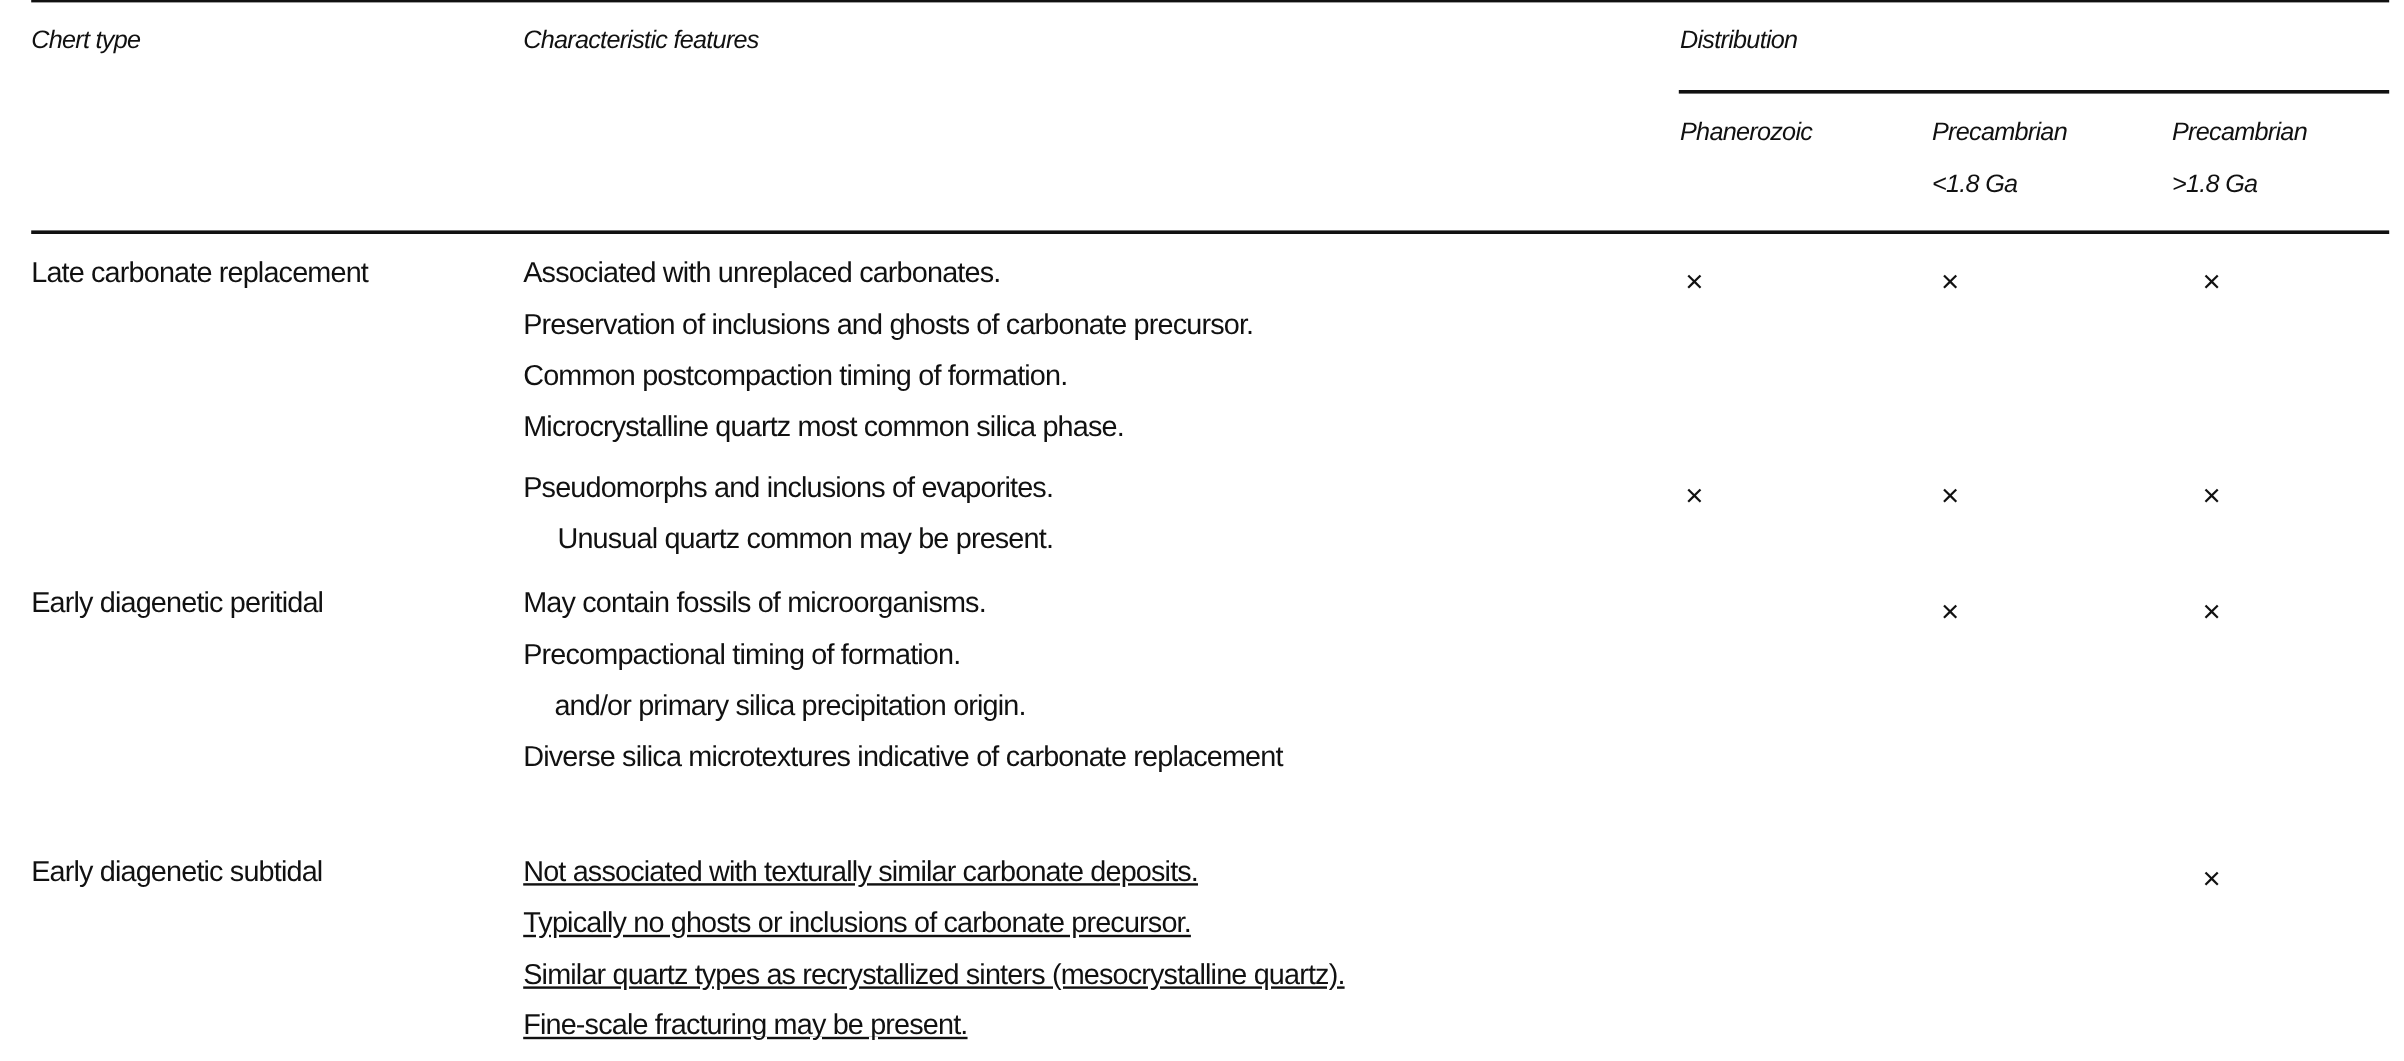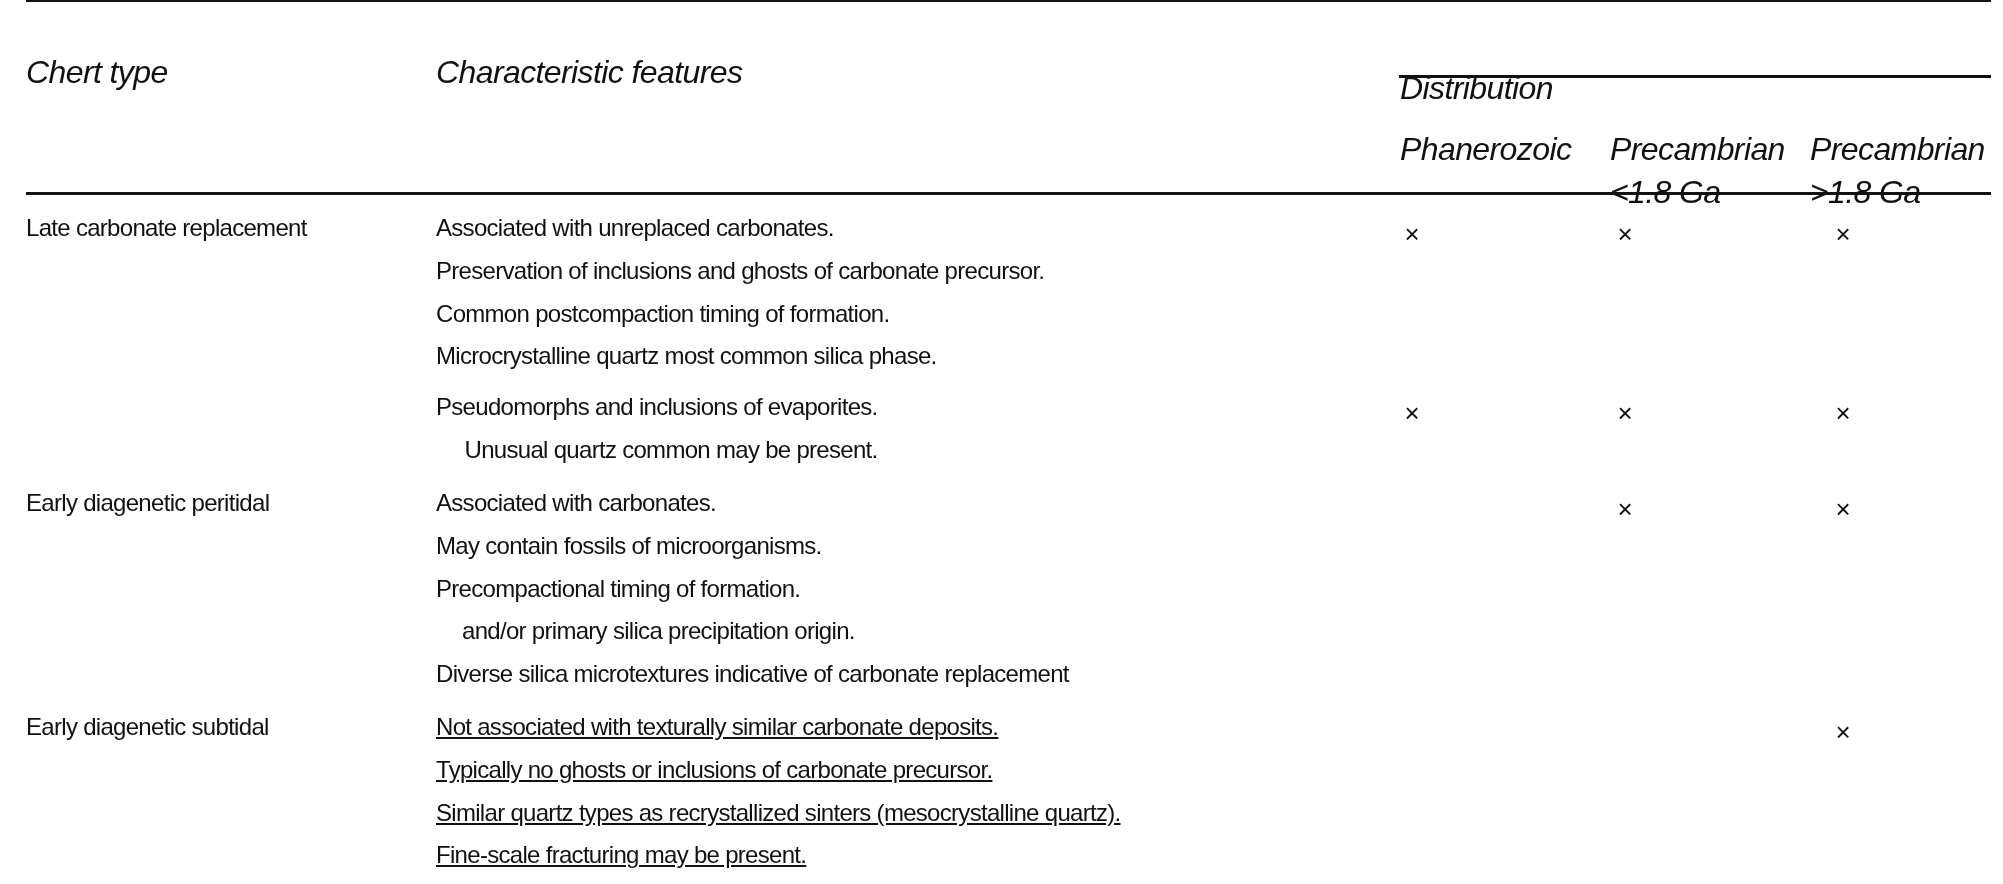--- a/index.html
+++ b/index.html
@@ -26,25 +26,24 @@
       position: absolute;
       background: #111111;
     }
     .rule-top { left: 0; top: 0; width: 1965px; height: 2px; }
     .rule-dist { left: 1373px; top: 75px; width: 592px; height: 3px; }
     .rule-head { left: 0; top: 192px; width: 1965px; height: 3px; }
 
     .hd {
       position: absolute;
       font-style: italic;
-      font-size: 32px;
+      font-size: 21px;
       letter-spacing: -0.6px;
       line-height: 43px;
       white-space: nowrap;
-      margin-top: 39px;
     }
     .cell {
       position: absolute;
       font-size: 24px;
       letter-spacing: -0.7px;
       line-height: 42.8px;
       white-space: nowrap;
     }
     .line { display: block; }
     .line.indent { padding-left: 26px; }
@@ -59,21 +58,21 @@
 </head>
 <body>
 
 <div class="table">
   <div class="rule rule-top"></div>
   <div class="rule rule-dist"></div>
   <div class="rule rule-head"></div>
 
   <div class="hd" style="left:0;top:12px;">Chert type</div>
   <div class="hd" style="left:410px;top:12px;">Characteristic features</div>
-  <div class="hd" style="left:1374px;top:28px;text-align:right;">Distribution</div>
+  <div class="hd" style="left:1374px;top:12px;text-align:right;">Distribution</div>
 
   <div class="hd" style="left:1374px;top:89px;">Phanerozoic</div>
   <div class="hd" style="left:1584px;top:89px;">
     <span class="line">Precambrian</span>
     <span class="line">&lt;1.8 Ga</span>
   </div>
   <div class="hd" style="left:1784px;top:89px;">
     <span class="line">Precambrian</span>
     <span class="line">&gt;1.8 Ga</span>
   </div>
@@ -92,21 +91,20 @@
   <div class="cell" style="left:410px;top:386px;text-align:right;">
     <span class="line">Pseudomorphs and inclusions of evaporites.</span>
     <span class="line">Unusual quartz common may be present.</span>
   </div>
   <div class="mark" style="left:1373px;top:400px;">×</div>
   <div class="mark" style="left:1586px;top:400px;">×</div>
   <div class="mark" style="left:1804px;top:400px;">×</div>
 
   <div class="cell" style="left:0;top:482px;">Early diagenetic peritidal</div>
   <div class="cell" style="left:410px;top:482px;">
-    <span class="line">Associated with carbonates.</span>
     <span class="line">May contain fossils of microorganisms.</span>
     <span class="line">Precompactional timing of formation.</span>
     <span class="line indent">and/or primary silica precipitation origin.</span>
     <span class="line">Diverse silica microtextures indicative of carbonate replacement</span>
   </div>
   <div class="mark" style="left:1586px;top:496px;">×</div>
   <div class="mark" style="left:1804px;top:496px;">×</div>
 
   <div class="cell" style="left:0;top:706px;text-align:right;">Early diagenetic subtidal</div>
   <div class="cell" style="left:410px;top:706px;text-decoration:underline;">

